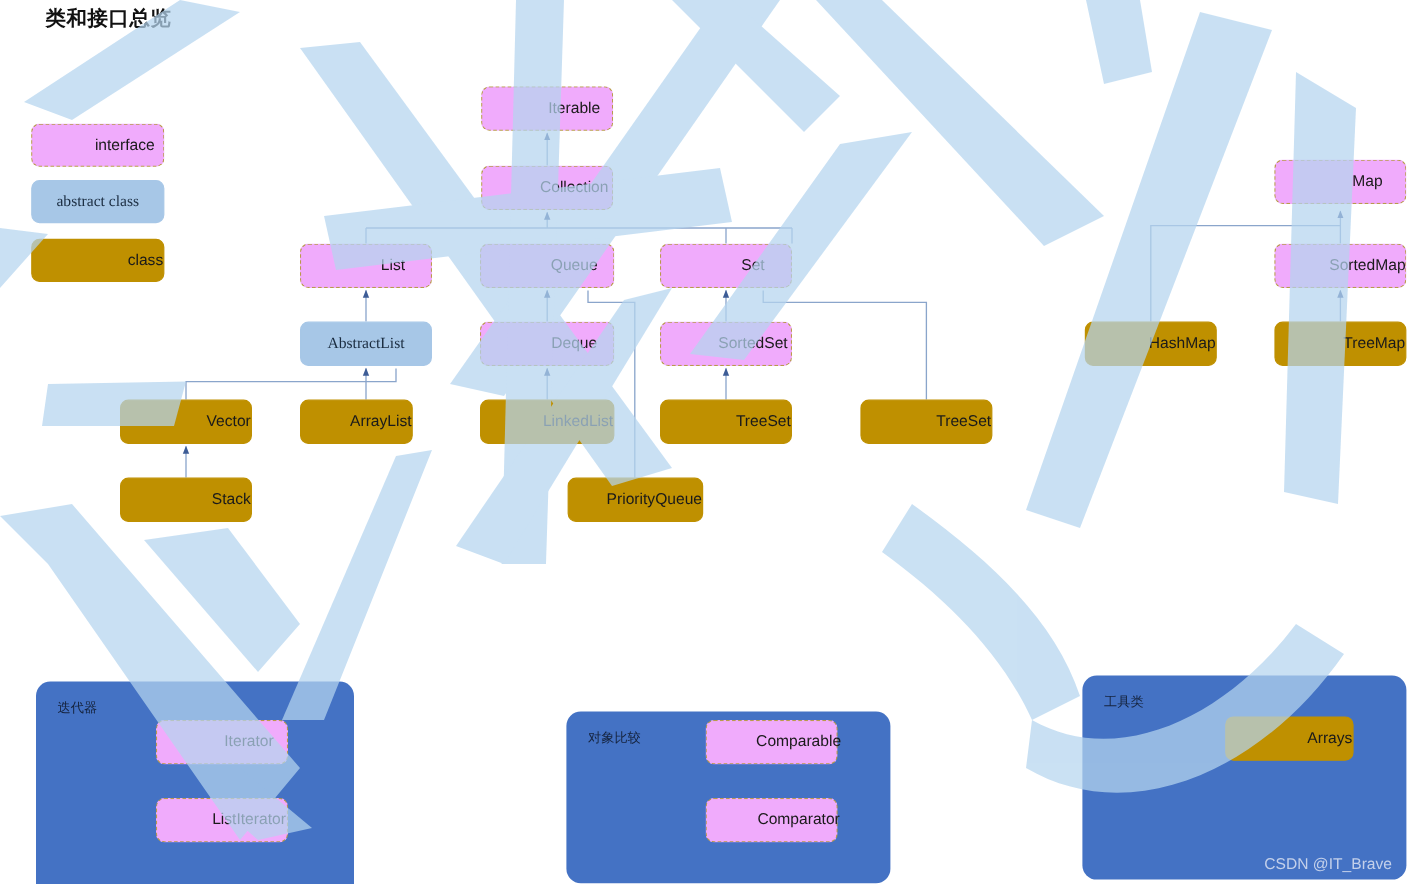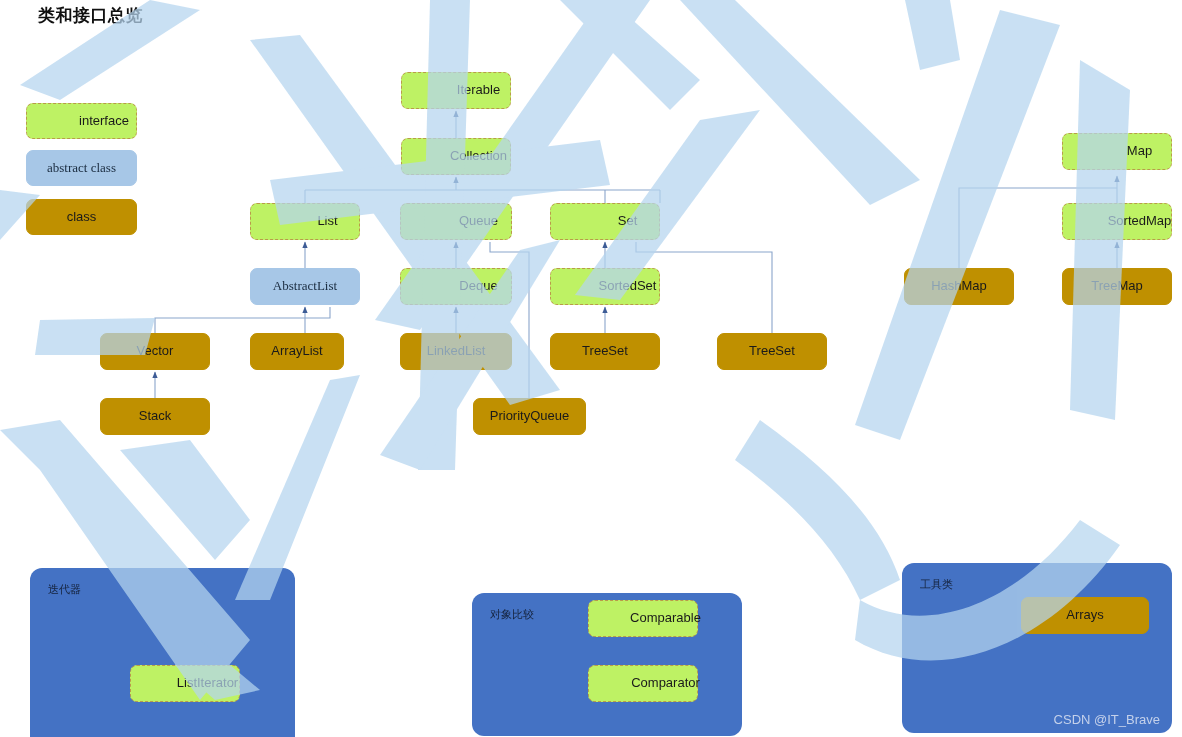--- a/index.html
+++ b/index.html
@@ -35,35 +35,36 @@
   .node {
     position:absolute;
     display:flex; align-items:center; justify-content:center;
     font-size:13px;
     border-radius:7px;
     z-index:3;
     text-align:center;
     line-height:1.1;
   }
   .node.iface {
-    background:#bef264;
+    background:#f0abfc;
     border:1px dashed #b99b4a;
     color:#1a1a1a;
     padding-left:45px;
   }
   .node.abs {
     background:#A7C7E7;
     border:1px solid #A7C7E7;
     color:#1a2c40;
     font-family:Liberation Serif, serif;
   }
   .node.cls {
     background:#BF9000;
     border:1px solid #BF9000;
     color:#1a1a1a;
+    justify-content:flex-end;
   }
 
   
   .legend-box {
     position:absolute; left:26px; width:111px; height:36px;
   }
 
   
   .panel {
     position:absolute;
@@ -168,33 +169,34 @@
   <div>
     <div class="node iface" style="left:1062px;top:133px;width:110px;height:37px">Map</div>
     <div class="node iface" style="left:1062px;top:203px;width:110px;height:37px">SortedMap</div>
     <div class="node cls" style="left:904px;top:268px;width:110px;height:37px">HashMap</div>
     <div class="node cls" style="left:1062px;top:268px;width:110px;height:37px">TreeMap</div>
   </div>
 
   <div class="panel" style="left:30px;top:568px;width:265px;height:189px">
     <div class="panel-title">迭代器</div>
   </div>
+  <div class="node iface" style="left:130px;top:600px;width:110px;height:37px">Iterator</div>
   <div class="node iface" style="left:130px;top:665px;width:110px;height:37px">ListIterator</div>
 
   <div class="panel" style="left:472px;top:593px;width:270px;height:143px">
     <div class="panel-title">对象比较</div>
   </div>
   <div class="node iface" style="left:588px;top:600px;width:110px;height:37px">Comparable</div>
   <div class="node iface" style="left:588px;top:665px;width:110px;height:37px">Comparator</div>
 
   <div class="panel" style="left:902px;top:563px;width:270px;height:170px">
     <div class="panel-title">工具类</div>
     <div class="watermark-text">CSDN @IT_Brave</div>
   </div>
-  <div class="node cls" style="left:1021px;top:597px;width:128px;height:37px">Arrays</div>
+  <div class="node cls" style="left:1021px;top:597px;width:107px;height:37px">Arrays</div>
 
   <svg id="watermark" viewBox="0 0 1182 737" xmlns="http://www.w3.org/2000/svg">
     <g fill="#b5d5ef" opacity="0.72">
 
       <polygon points="0,430 60,420 250,640 200,700 40,470"></polygon>
       <polygon points="120,450 190,440 250,520 215,560"></polygon>
       <polygon points="330,380 360,375 270,600 235,600"></polygon>
       <polygon points="250,40 300,35 560,390 510,405"></polygon>
       <polygon points="600,0 650,0 420,330 375,320"></polygon>
       <polygon points="270,180 600,140 610,185 280,225"></polygon>

